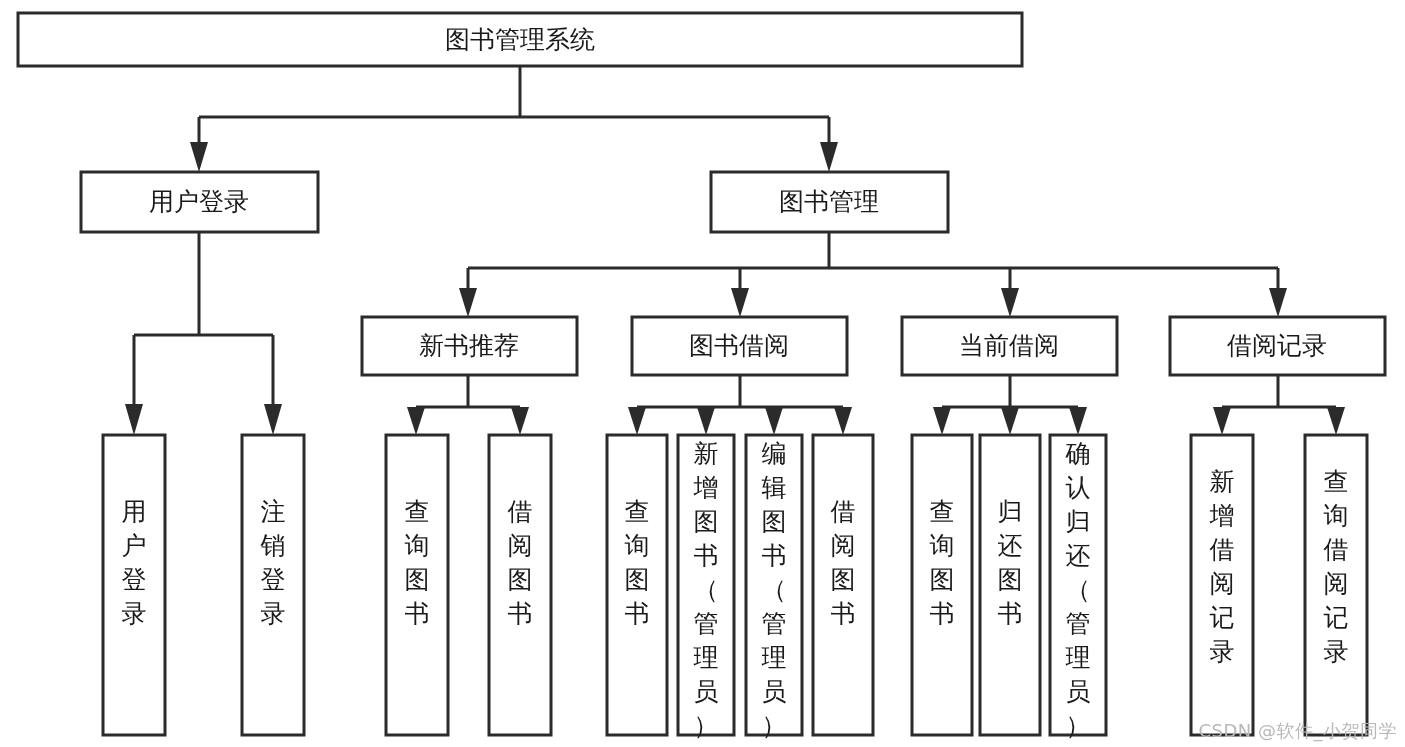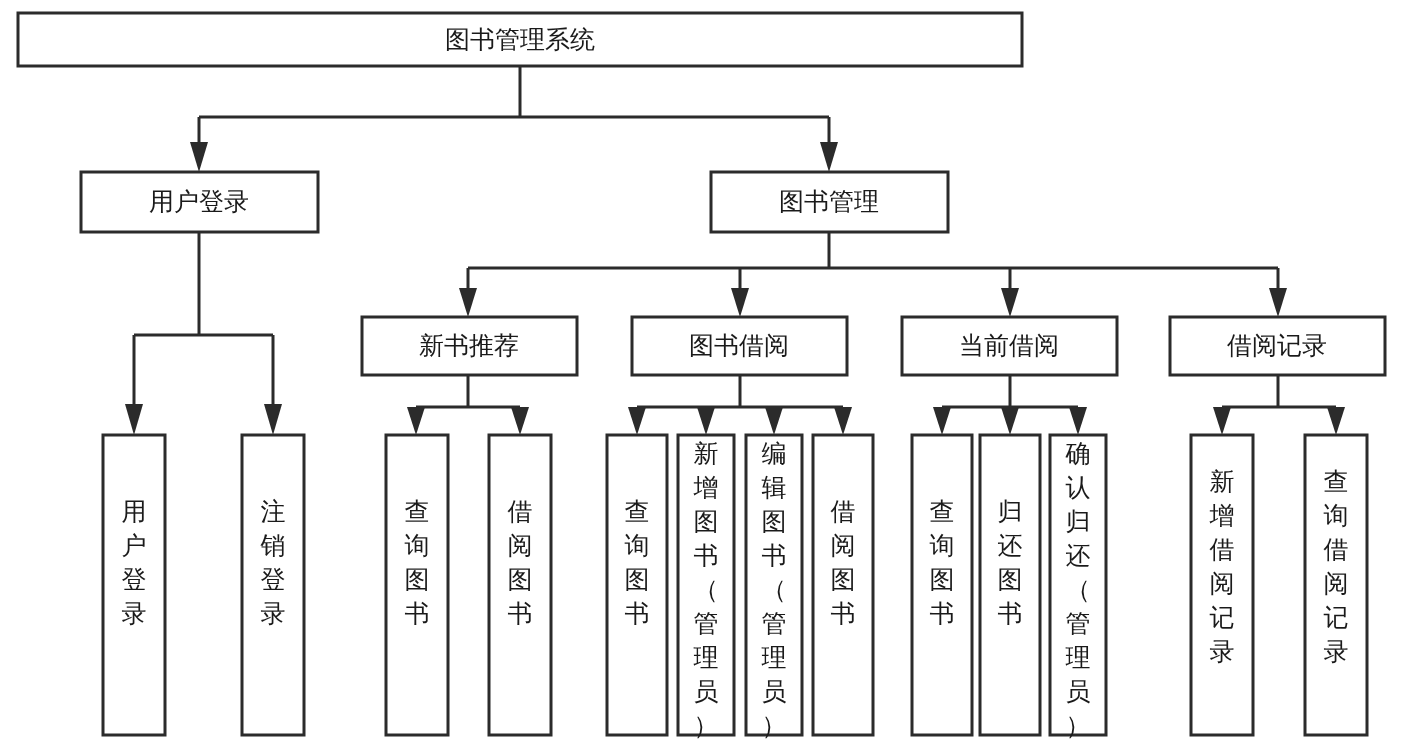--- a/index.html
+++ b/index.html
@@ -230,13 +230,14 @@
       <rect class="node-box-leaf" x="1191" y="435" width="62" height="300"></rect>
       <text class="leaf-label" x="1222" y="490"><tspan x="1222" dy="0">新</tspan><tspan x="1222" dy="34">增</tspan><tspan x="1222" dy="34">借</tspan><tspan x="1222" dy="34">阅</tspan><tspan x="1222" dy="34">记</tspan><tspan x="1222" dy="34">录</tspan></text>
     </g>
     <g>
       <rect class="node-box-leaf" x="1305" y="435" width="62" height="300"></rect>
       <text class="leaf-label" x="1336" y="490"><tspan x="1336" dy="0">查</tspan><tspan x="1336" dy="34">询</tspan><tspan x="1336" dy="34">借</tspan><tspan x="1336" dy="34">阅</tspan><tspan x="1336" dy="34">记</tspan><tspan x="1336" dy="34">录</tspan></text>
     </g>
 
   </svg>
 
+  <div class="watermark">CSDN @软件_小贺同学</div>
 </div>
 
 </body></html>

